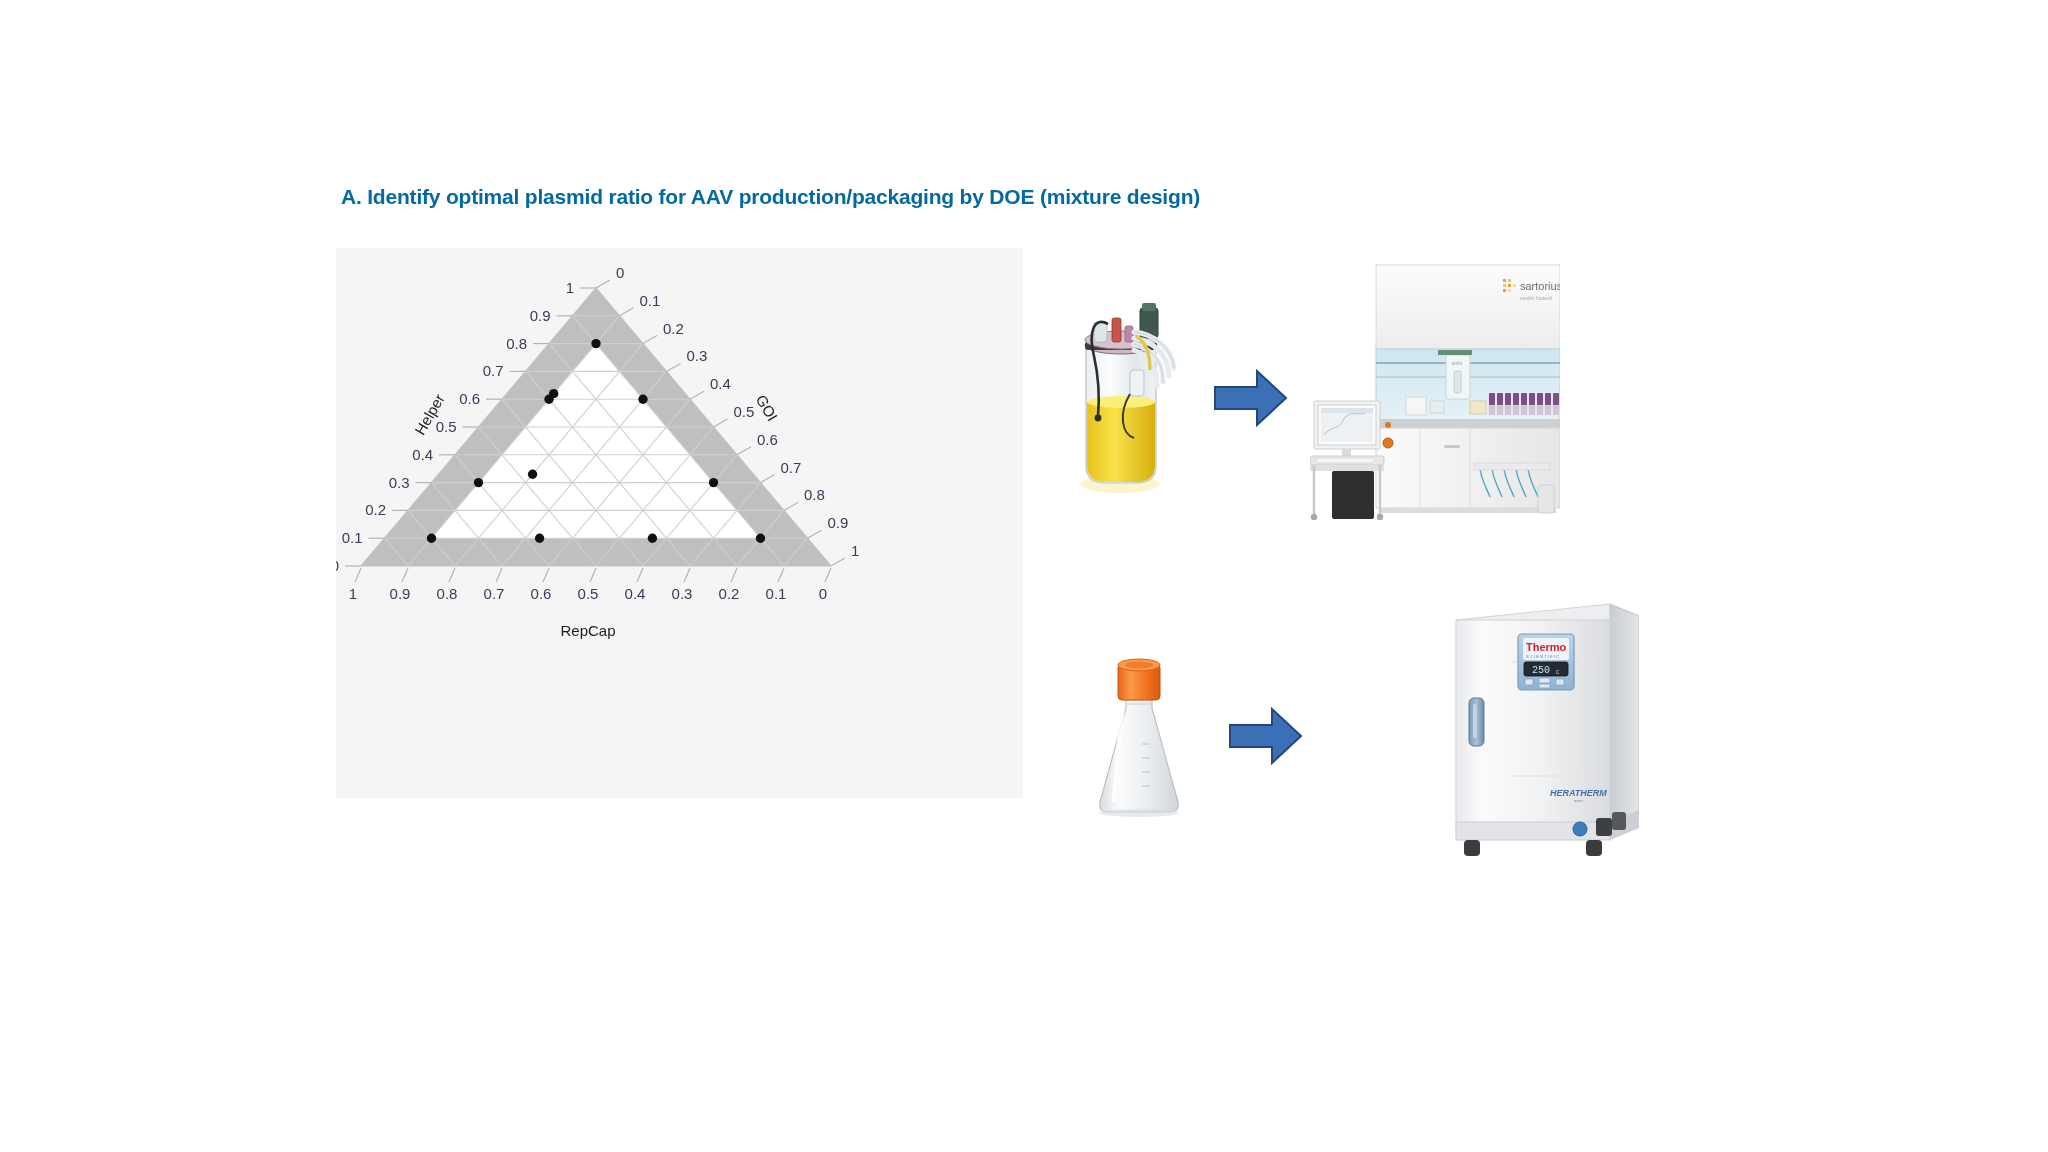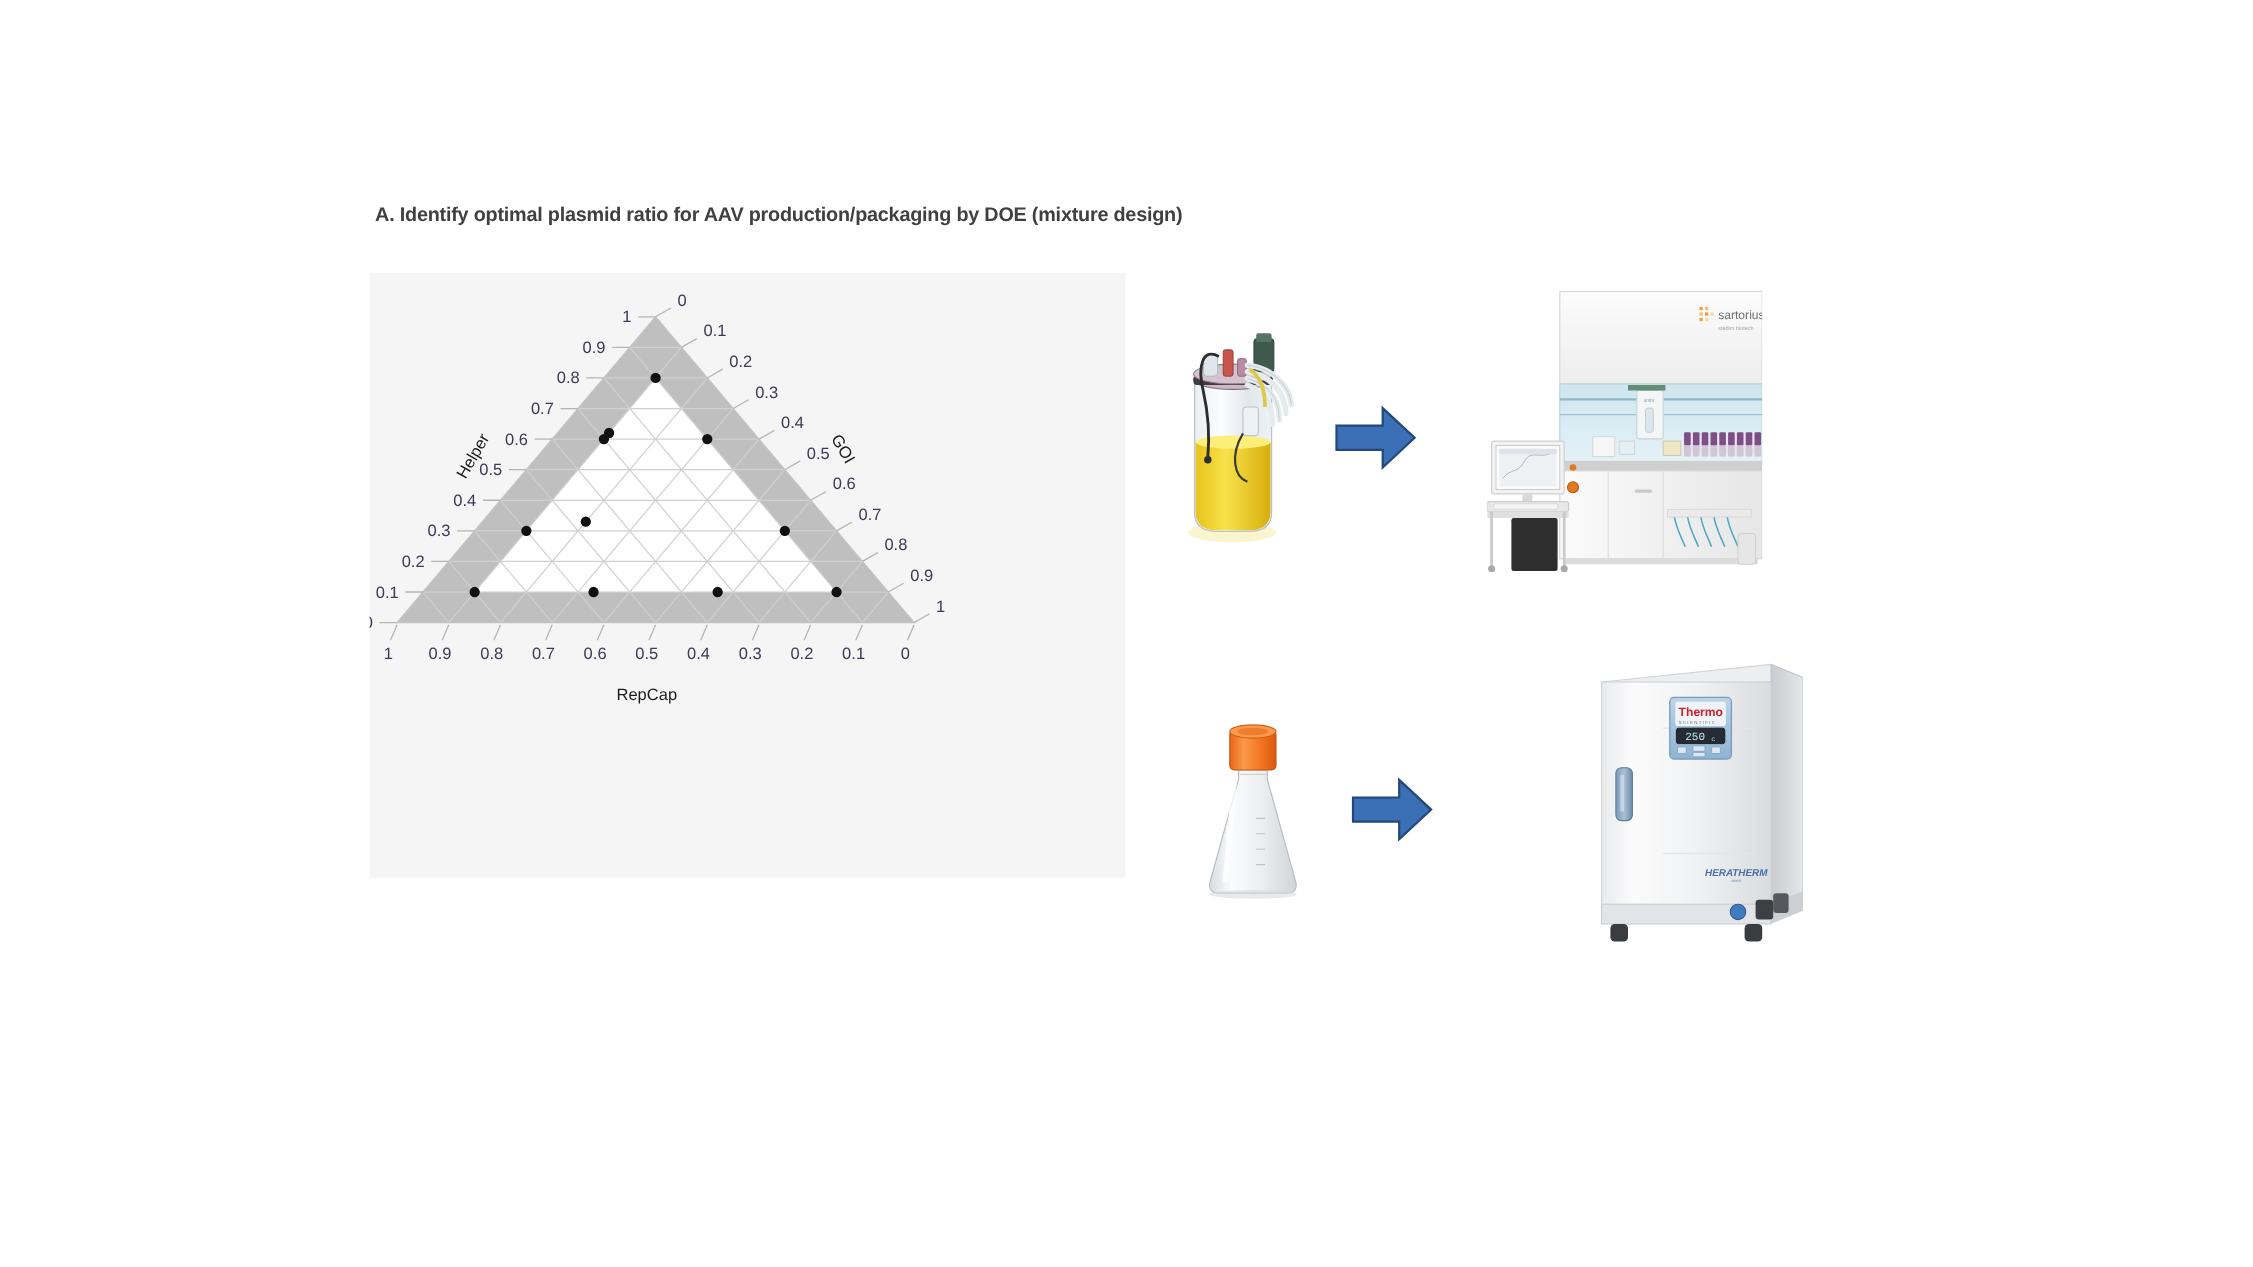--- a/index.html
+++ b/index.html
@@ -4,37 +4,37 @@
 <style>
   html,body{margin:0;padding:0;}
   body{
     width:2048px;height:1152px;background:#ffffff;
     font-family:"Liberation Sans", sans-serif;
     overflow:hidden;position:relative;
   }
   
   #fig-title{
     position:absolute; left:341px; top:185px;
-    font-size:18px; font-weight:bold; color:#404040; letter-spacing:-0.2px;
+    font-size:21px; font-weight:bold; color:#0369a1; letter-spacing:-0.2px;
     white-space:nowrap;
   }
   
   #ternary-panel{
     position:absolute; left:336px; top:248px; width:687px; height:550px;
     background:#f5f5f5;
   }
   #ternary-svg{position:absolute;left:0;top:0;}
   
   .photo-cell{position:absolute;}
   
   #bioreactor{ left:1068px; top:298px; width:130px; height:198px; }
   
   .arrow-wrap{position:absolute;}
   
-  #ambr{ left:1352px; top:259px; width:250px; height:262px; }
+  #ambr{ left:1310px; top:259px; width:250px; height:262px; }
   
   #shake-flask{ left:1082px; top:652px; width:100px; height:170px; }
   
   #incubator{ left:1444px; top:590px; width:195px; height:275px; }
 </style>
 </head>
 <body>
 
 <div id="fig-title">A. Identify optimal plasmid ratio for AAV production/packaging by DOE (mixture design)</div>
 

